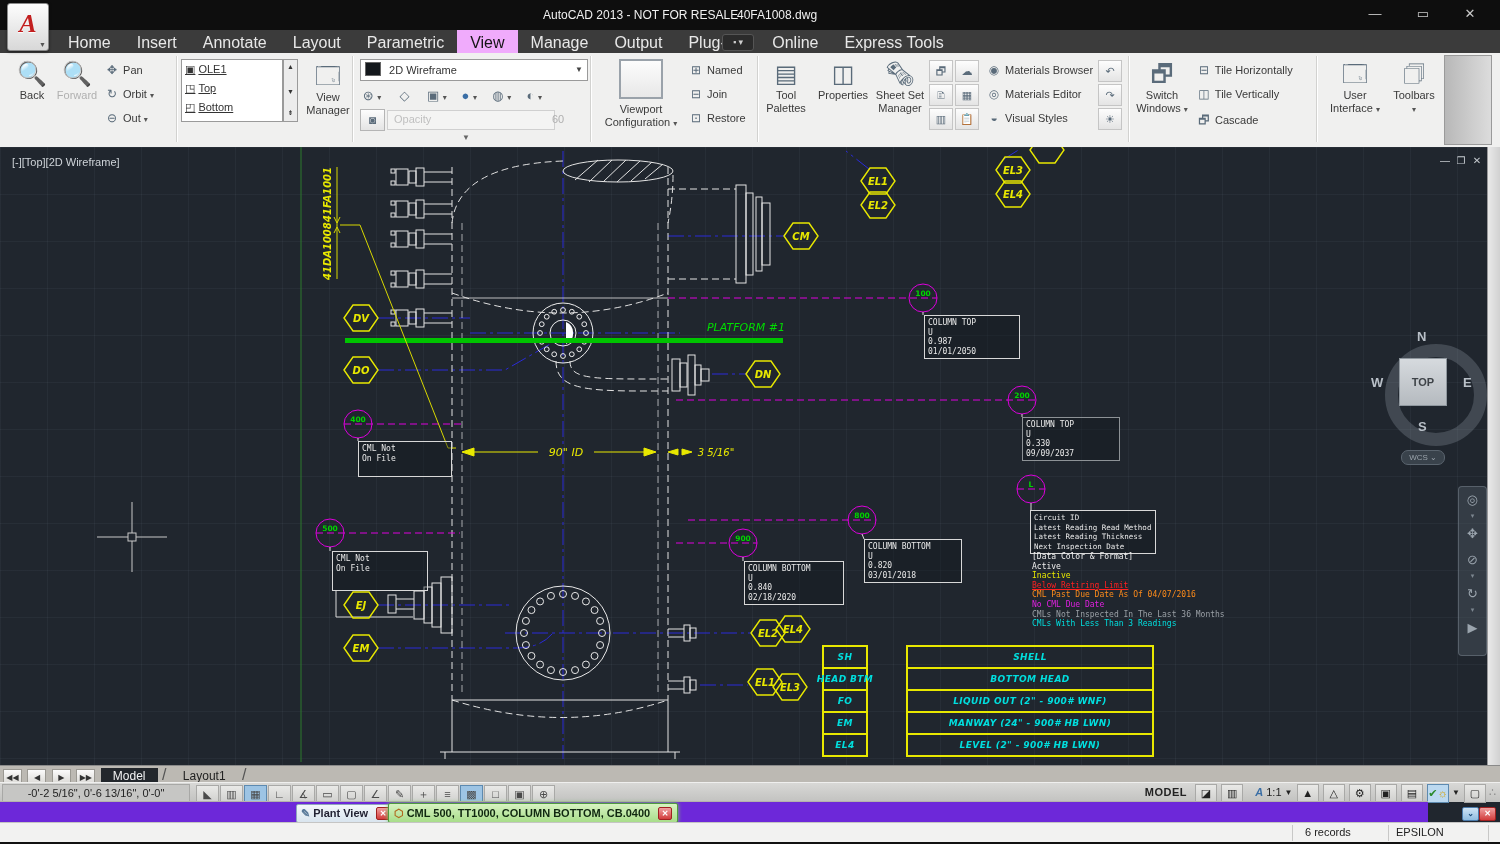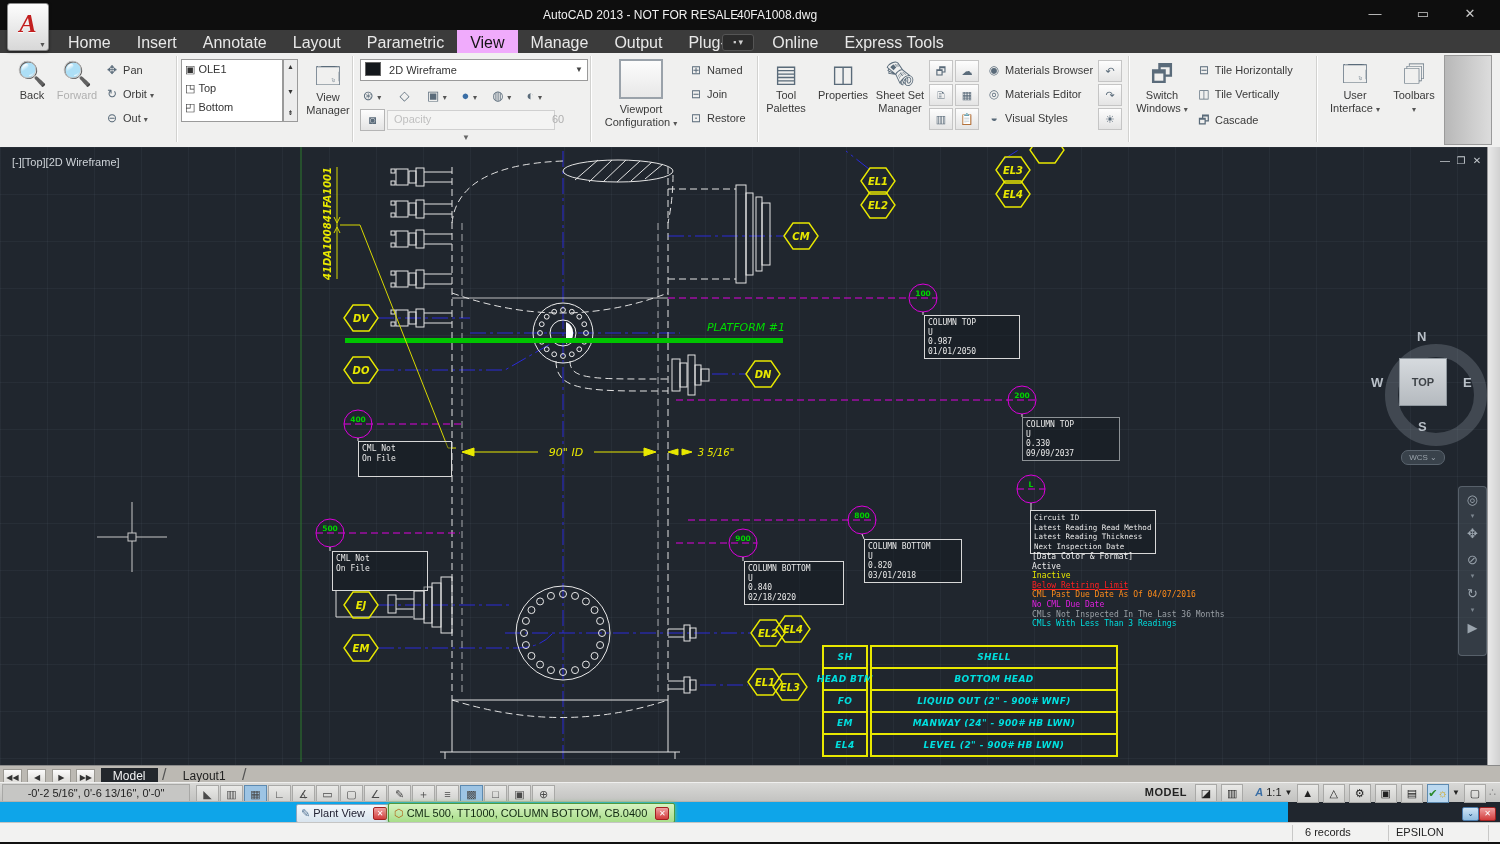--- a/index.html
+++ b/index.html
@@ -19,42 +19,42 @@
   #cloudbtn{left:722px;top:34px;width:30px;height:15px;background:#2b2b2b;border:1px solid #555;border-radius:3px;color:#cfcfcf;font-size:9px;text-align:center;line-height:14px;}
   
   #ribbon{left:0;top:53px;width:1500px;height:94px;background:#f0f0ef;border-bottom:1px solid #a8a8a8;}
   .rsep{position:absolute;top:3px;height:86px;width:1px;background:#d2d2d0;border-right:1px solid #fff;}
   .bigbtn{position:absolute;text-align:center;font-size:11px;color:#3a3a3a;line-height:13px;}
   .bigbtn .bicon{display:block;font-size:24px;line-height:30px;color:#5a6b7a;}
   .smallrow{position:absolute;font-size:11px;color:#3a3a3a;white-space:nowrap;}
   .smallrow .sicon{display:inline-block;width:16px;font-size:12px;color:#5a6b7a;text-align:center;}
   .gray{color:#b0b0b0 !important;}
   .ddarrow{font-size:8px;color:#555;}
-  .listbox{position:absolute;background:#fff;border:1px solid #9a9a9a;font-size:11px;color:#333;}
+  .listbox{position:absolute;background:#fff;border:1px solid #9a9a9a;font-size:11px;color:#333;text-decoration:underline;}
   .listbox .li{height:19px;line-height:19px;padding-left:3px;white-space:nowrap;}
   .listbox .li .sicon{margin-right:3px;}
   .combo{position:absolute;background:#fff;border:1px solid #9a9a9a;font-size:11px;color:#333;line-height:20px;padding-left:4px;}
   .combo .car{position:absolute;right:4px;top:0;font-size:8px;color:#444;}
   .iconbtn{display:inline-block;width:26px;height:22px;border:1px solid transparent;text-align:center;font-size:13px;color:#5a6b7a;line-height:22px;}
   .gridicon{display:inline-block;width:22px;height:20px;border:1px solid #c5c5c5;background:linear-gradient(#fdfdfd,#e4e4e4);margin:1px;text-align:center;font-size:11px;color:#5a6b7a;line-height:20px;}
   .slider{position:absolute;height:18px;background:#f4f4f3;border:1px solid #d0d0d0;color:#c0c0c0;font-size:11px;line-height:17px;padding-left:6px;}
   
   #draw{left:0;top:147px;width:1500px;height:618px;background-color:#20262e;
     background-image:
       repeating-linear-gradient(to right,rgba(160,180,200,0.055) 0 1px,transparent 1px 47px),
       repeating-linear-gradient(to bottom,rgba(160,180,200,0.055) 0 1px,transparent 1px 47px);}
   #vplabel{left:12px;top:9px;color:#cfd4d9;font-size:11px;}
   .dwinbtn{top:8px;color:#c5cacf;font-size:10px;width:16px;text-align:center;}
   
   .dbox{position:absolute;border:1px solid #d8d8d8;color:#e9e9e9;font:8px/9.5px "DejaVu Sans Mono",monospace;padding:2px 3px;background:rgba(18,24,30,.4);white-space:nowrap;}
   .dbox.dim{border-color:#8d9296;}
   #legend{position:absolute;font:8px/9.6px "DejaVu Sans Mono",monospace;white-space:nowrap;}
   
   #dtable{position:absolute;}
-  .trow{display:flex;}
+  .trow{display:flex;gap:36px;}
   .tcell{border:2px solid #e8e800;color:#00dede;font:italic bold 9px "DejaVu Sans",sans-serif;display:flex;align-items:center;justify-content:center;height:20px;letter-spacing:.4px;margin-top:-2px;white-space:nowrap;}
   .tcell.c1{width:42px;}
   .tcell.c2{width:244px;margin-left:2px;}
   
   #vcring{left:1385px;top:197px;width:76px;height:76px;border-radius:50%;border:13px solid rgba(150,160,172,.28);}
   .vcletter{color:#b9c0c8;font-weight:bold;font-size:13px;}
   #vccube{left:1399px;top:211px;width:46px;height:46px;background:linear-gradient(#d6dade,#b5babf);border:1px solid #8f979e;display:flex;align-items:center;justify-content:center;color:#3e4348;font-weight:bold;font-size:11px;}
   #wcspill{left:1401px;top:303px;width:42px;height:13px;background:#39424b;border:1px solid #5a646e;border-radius:7px;color:#9aa3ab;font-size:8px;text-align:center;line-height:13px;}
   #navbar{left:1458px;top:339px;width:27px;height:168px;background:rgba(78,88,98,.45);border:1px solid rgba(130,140,150,.45);border-radius:4px;color:#9aa4ad;text-align:center;font-size:13px;}
   #navbar .nv{height:26px;line-height:26px;}
@@ -66,21 +66,21 @@
   .laytab{display:inline-block;padding:1px 12px;font-size:12px;color:#222;}
   .laytab.active{background:#23272c;color:#f2f2f2;}
   #statusrow{left:0;top:782px;width:1500px;height:19px;background:linear-gradient(#d8d8d6,#c2c2c0);border-top:1px solid #efefee;}
   #coords{left:2px;top:1px;width:186px;height:16px;background:#c6c6c4;border:1px solid #a8a8a6;color:#222;font-size:11px;text-align:center;line-height:16px;}
   .stgl{display:inline-block;width:21px;height:17px;border:1px solid #a9a9a7;background:linear-gradient(#e9e9e7,#cfcfcd);margin-right:1px;text-align:center;font-size:11px;line-height:17px;color:#4a4a4a;}
   .stgl.on{background:#9dc4e4;border-color:#5d8ab0;}
   #rightcluster{right:4px;top:1px;height:17px;font-size:11px;color:#222;white-space:nowrap;}
   #rightcluster .rc{display:inline-block;vertical-align:top;height:17px;line-height:17px;}
   #rightcluster .rbtn{width:20px;text-align:center;border:1px solid #a9a9a7;background:linear-gradient(#e9e9e7,#cfcfcd);margin-left:1px;}
   #rightcluster .rbtn.hl{background:#bcd9f0;border-color:#5d8ab0;}
-  #palrow{left:0;top:801px;width:1288px;height:21px;background:#0ea5e9;border-top:1px solid #b5b2ac;}
+  #palrow{left:0;top:801px;width:1428px;height:21px;background:#6d28d9;border-top:1px solid #b5b2ac;font-weight:bold;}
   #planttab{left:296px;top:2px;height:17px;background:linear-gradient(#f3f7fb,#d9e4ee);border:1px solid #8fa7bd;border-radius:2px;font-size:11px;color:#223;padding:0 4px;line-height:17px;}
   #cmltab{left:388px;top:1px;height:18px;background:linear-gradient(#d7f3c2,#a8dd8a);border:1px solid #4f9a3f;border-radius:2px;font-size:11px;color:#102810;padding:0 5px;line-height:18px;box-shadow:0 0 4px #7ec95f;}
   .closex{display:inline-block;width:12px;height:11px;background:linear-gradient(#f0a0a0,#d23c3c);border:1px solid #a02020;border-radius:2px;color:#fff;font-size:8px;line-height:11px;text-align:center;margin-left:5px;vertical-align:1px;}
   .palbtn{top:5px;width:15px;height:12px;border-radius:2px;color:#fff;font-size:8px;text-align:center;line-height:12px;}
   #bottombar{left:0;top:822px;width:1500px;height:20px;background:#f2f2f1;border-top:1px solid #c5c5c4;color:#222;font-size:11px;}
   #bottombar .cellsep{position:absolute;top:2px;height:16px;width:1px;background:#c8c8c7;}
   #blackstrip{left:0;top:842px;width:1500px;height:2px;background:#111;}
   svg text{font-family:"DejaVu Sans",sans-serif;}
 </style>
 </head>

